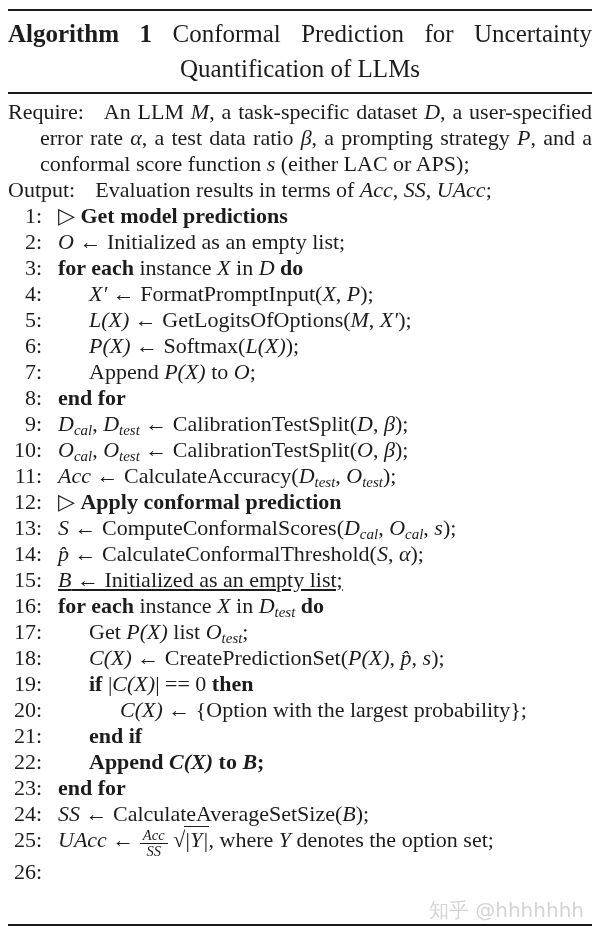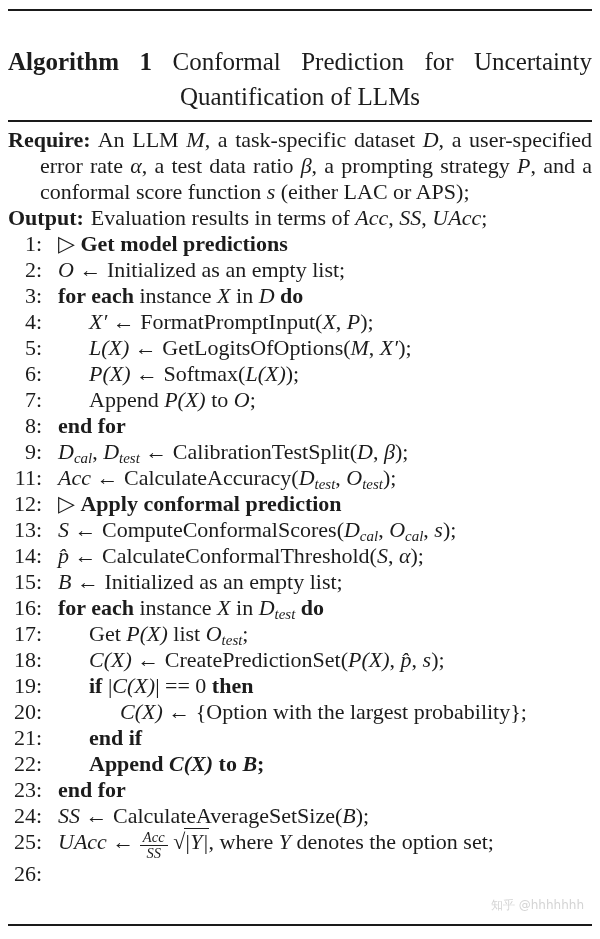--- a/index.html
+++ b/index.html
@@ -5,46 +5,46 @@
   html,body { margin:0; padding:0; background:#fff; }
   .page {
     position:relative; width:600px; height:939px; background:#ffffff;
     color:#1c1c1c; font-family:"Liberation Serif","DejaVu Serif",serif;
     overflow:hidden;
   }
   .inner { padding:0 8px; }
   .rule { height:2px; background:#1a1a1a; }
   .rule-top { margin-top:9px; }
   .title { font-size:25px; line-height:35px; padding:5px 0 6px 0; }
-  .title-l1 { text-align:justify; text-align-last:justify;margin-top:28px; }
+  .title-l1 { text-align:justify; text-align-last:justify; }
   .title-l2 { text-align:center; }
   .bf { font-weight:700; }
   .it { font-style:italic; }
   .cal { font-style:italic; }
   .rm { font-style:normal; }
   .subs { font-style:italic; font-size:0.68em; vertical-align:-0.28em; line-height:0; }
   .body { font-size:22px; line-height:26px; padding-top:5px; }
   .require { text-align:justify; padding-left:32px; text-indent:-32px; }
-  .kw { font-weight:700; margin-right:7px; }
+  .kw { font-weight:400; margin-right:20px; }
   .outputline { margin-top:0; }
   .code-line { display:flex; align-items:baseline; }
   .lnum { flex:none; width:34px; text-align:right; }
   .lcontent { margin-left:16px; }
   .frac {
     display:inline-block; vertical-align:-0.62em; text-align:center;
     line-height:1.05; font-size:0.66em; font-style:italic;
   }
   .fnum { display:block; border-bottom:1.5px solid #1c1c1c; padding:0 3px; }
   .fden { display:block; }
   .sqrt { white-space:nowrap; }
   .radsym { font-style:normal; }
   .radcand { font-style:italic; border-top:1.6px solid #1c1c1c; margin-left:-1px; }
   .rule-bottom { position:absolute; left:8px; right:8px; top:924px; }
   .watermark {
-    position:absolute; right:16px; top:897px; font-size:12px;
+    position:absolute; right:16px; top:897px; font-size:20px;
     color:#d4d4d4; font-family:"DejaVu Sans","Liberation Sans",sans-serif;
   }
 </style>
 </head>
 <body>
 
 <div class="page">
   <div class="inner">
     <div class="rule rule-top"></div>
 
@@ -91,38 +91,42 @@
           </div>
           <div class="code-line">
             <span class="lnum">8:</span>
             <span class="lcontent" style="padding-left: 0px;"><span class="bf">end for</span></span>
           </div>
           <div class="code-line">
             <span class="lnum">9:</span>
             <span class="lcontent" style="padding-left: 0px;"><span class="cal">D</span><span class="subs">cal</span><span class="rm">, </span><span class="cal">D</span><span class="subs">test</span><span class="rm"> ← CalibrationTestSplit(</span><span class="cal">D</span><span class="rm">, </span><span class="it">β</span><span class="rm">);</span></span>
           </div>
           <div class="code-line">
+            <span class="lnum">10:</span>
+            <span class="lcontent" style="padding-left: 0px;"><span class="cal">O</span><span class="subs">cal</span><span class="rm">, </span><span class="cal">O</span><span class="subs">test</span><span class="rm"> ← CalibrationTestSplit(</span><span class="cal">O</span><span class="rm">, </span><span class="it">β</span><span class="rm">);</span></span>
+          </div>
+          <div class="code-line">
             <span class="lnum">11:</span>
             <span class="lcontent" style="padding-left: 0px;"><span class="it">Acc</span><span class="rm"> ← CalculateAccuracy(</span><span class="cal">D</span><span class="subs">test</span><span class="rm">, </span><span class="cal">O</span><span class="subs">test</span><span class="rm">);</span></span>
           </div>
           <div class="code-line">
             <span class="lnum">12:</span>
             <span class="lcontent" style="padding-left: 0px;"><span class="rm">▷ </span><span class="bf">Apply conformal prediction</span></span>
           </div>
           <div class="code-line">
             <span class="lnum">13:</span>
             <span class="lcontent" style="padding-left: 0px;"><span class="cal">S</span><span class="rm"> ← ComputeConformalScores(</span><span class="cal">D</span><span class="subs">cal</span><span class="rm">, </span><span class="cal">O</span><span class="subs">cal</span><span class="rm">, </span><span class="it">s</span><span class="rm">);</span></span>
           </div>
           <div class="code-line">
             <span class="lnum">14:</span>
             <span class="lcontent" style="padding-left: 0px;"><span class="it">p̂</span><span class="rm"> ← CalculateConformalThreshold(</span><span class="cal">S</span><span class="rm">, </span><span class="it">α</span><span class="rm">);</span></span>
           </div>
           <div class="code-line">
             <span class="lnum">15:</span>
-            <span class="lcontent" style="padding-left: 0px;"><span class="cal">B</span><span class="rm"> ← Initialized as an empty list;</span></span>
+            <span class="lcontent" style="padding-left: 0px; text-decoration: underline;"><span class="cal">B</span><span class="rm"> ← Initialized as an empty list;</span></span>
           </div>
           <div class="code-line">
             <span class="lnum">16:</span>
             <span class="lcontent" style="padding-left: 0px; text-align: center;"><span class="bf">for each</span><span class="rm"> instance </span><span class="it">X</span><span class="rm"> in </span><span class="cal">D</span><span class="subs">test</span><span class="rm"> </span><span class="bf">do</span></span>
           </div>
           <div class="code-line">
             <span class="lnum">17:</span>
             <span class="lcontent" style="padding-left: 31px;"><span class="rm">Get </span><span class="it">P(X)</span><span class="rm"> list </span><span class="cal">O</span><span class="subs">test</span><span class="rm">;</span></span>
           </div>
           <div class="code-line">

